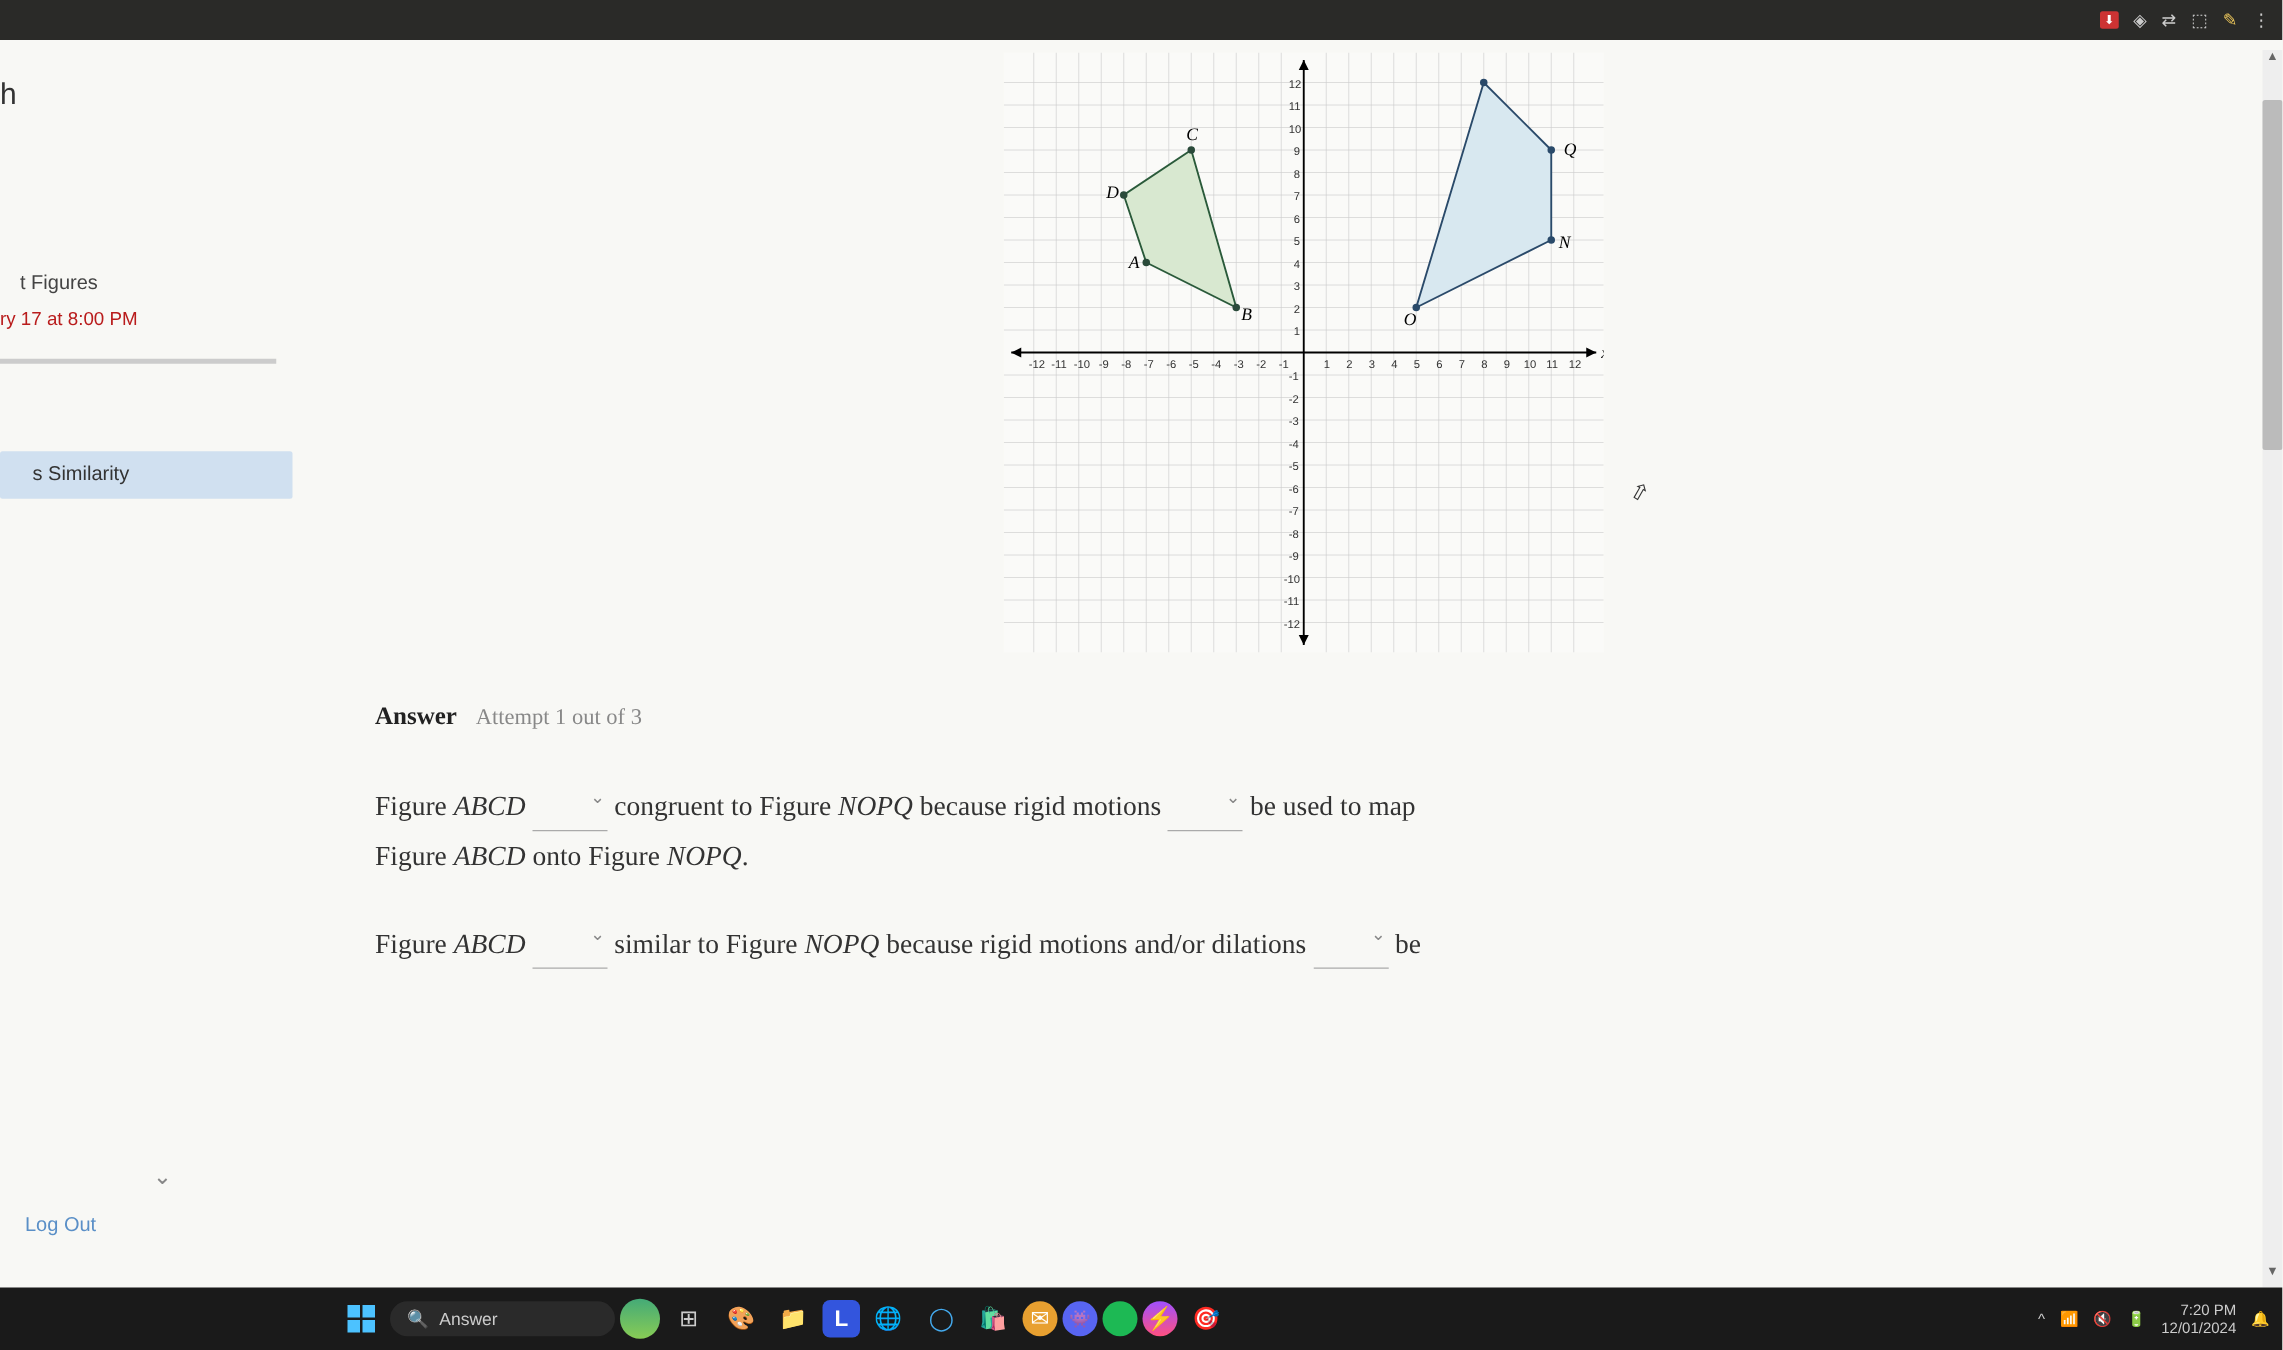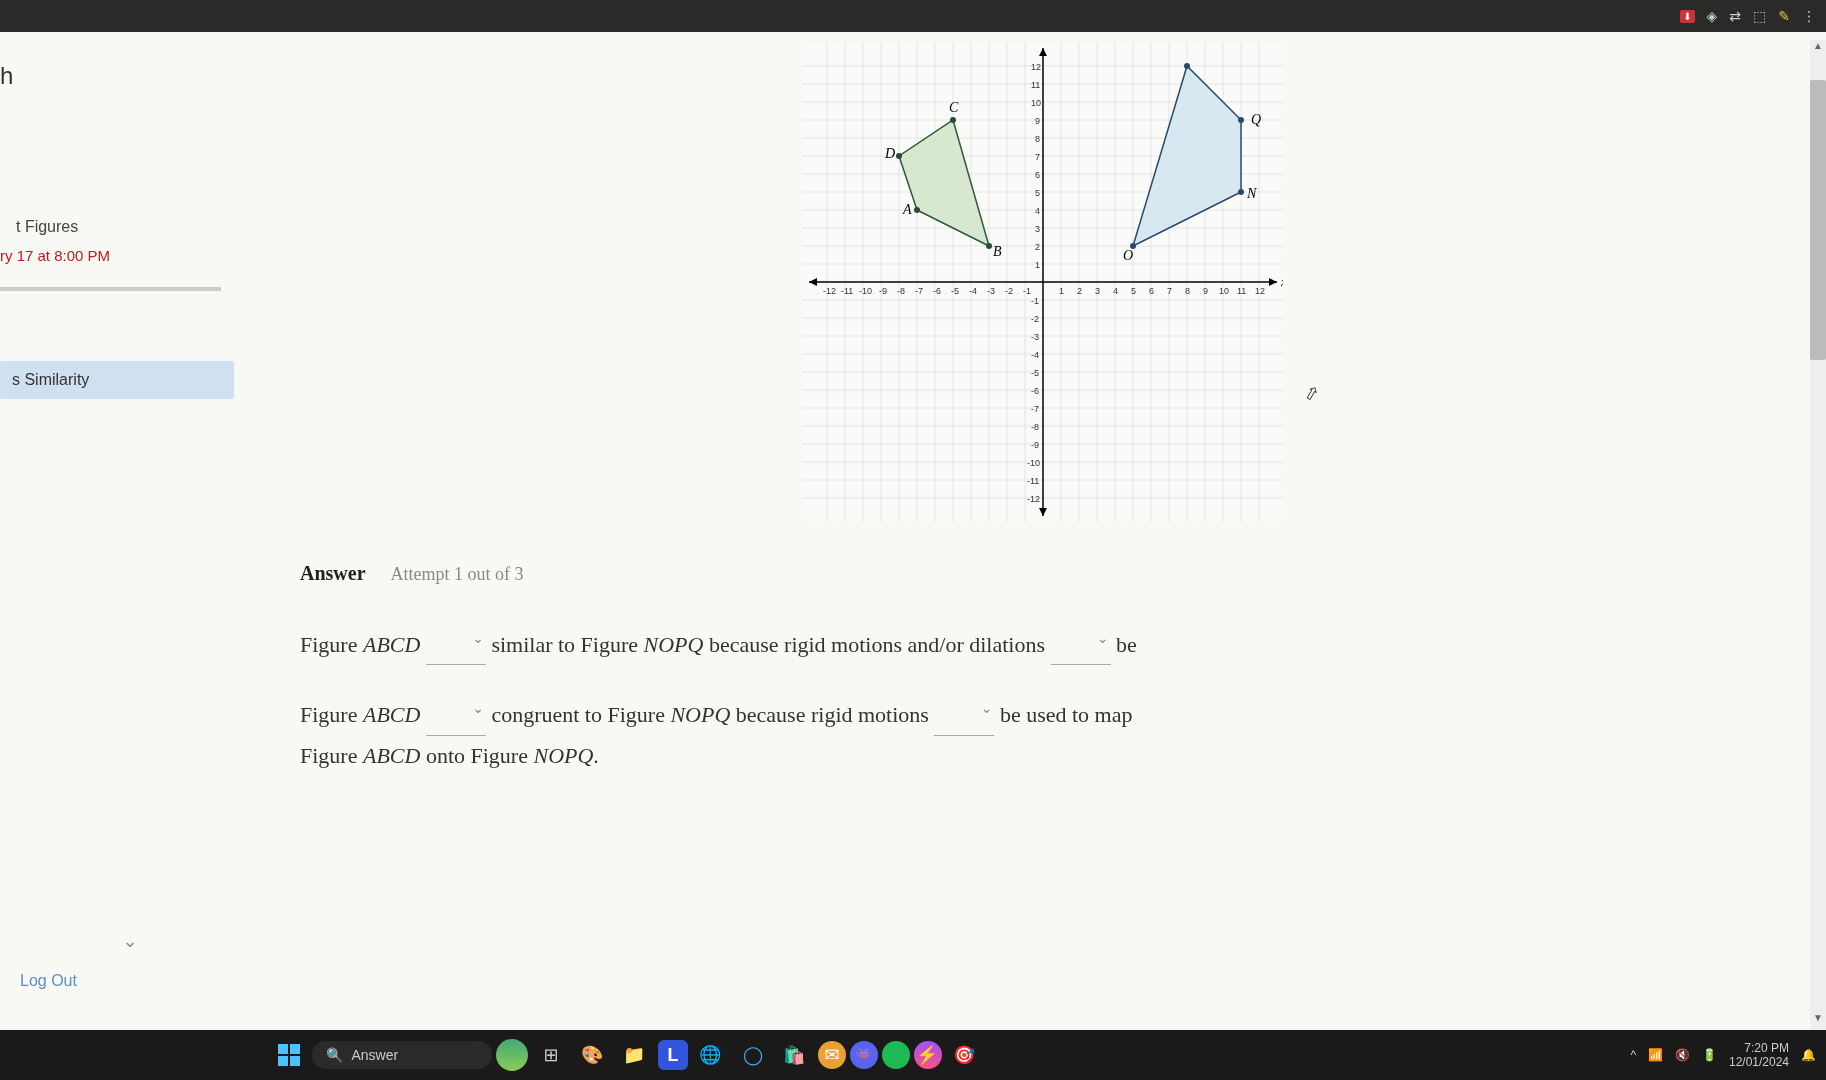--- a/index.html
+++ b/index.html
@@ -49,21 +49,21 @@
       padding: 3px 0;
     }
     .progress-bar {
       height: 4px;
       background: #ccc;
       margin: 20px 0 30px 0;
       width: 85%;
     }
     .sidebar-active {
       background: #d0e0f0;
-      padding: 10px 12px;
+      padding: 10px 26px;
       font-size: 16px;
       color: #333;
       border-radius: 2px;
       width: 90%;
     }
     .sidebar-bottom {
       position: absolute;
       bottom: 30px;
       left: 0;
       width: 100%;
@@ -115,21 +115,21 @@
       font-size: 20px;
       margin-bottom: 40px;
     }
     .answer-header .label {
       font-weight: bold;
       color: #222;
     }
     .answer-header .attempt {
       color: #888;
       font-weight: normal;
-      margin-left: 20px;
+      margin-left: 10px;
       font-size: 18px;
     }
     .answer-line {
       font-size: 22px;
       color: #333;
       line-height: 1.8;
       margin-bottom: 30px;
     }
     .dropdown {
       display: inline-block;
@@ -400,35 +400,35 @@
 
     <div class="answer-section">
       <div class="answer-header">
         <span class="label">Answer</span>
         <span class="attempt">Attempt 1 out of 3</span>
       </div>
 
       <div class="answer-line">
         <span>Figure </span><span class="italic">ABCD</span>
         <span class="dropdown">&nbsp;&nbsp;&nbsp;&nbsp;&nbsp;&nbsp;</span>
-        <span> similar to Figure </span><span class="italic">NOPQ</span>
-        <span> because rigid motions and/or dilations </span>
-        <span class="dropdown">&nbsp;&nbsp;&nbsp;&nbsp;&nbsp;&nbsp;</span>
-        <span> be</span>
-      </div>
-
-      <div class="answer-line">
-        <span>Figure </span><span class="italic">ABCD</span>
-        <span class="dropdown">&nbsp;&nbsp;&nbsp;&nbsp;&nbsp;&nbsp;</span>
         <span> congruent to Figure </span><span class="italic">NOPQ</span>
         <span> because rigid motions </span>
         <span class="dropdown">&nbsp;&nbsp;&nbsp;&nbsp;&nbsp;&nbsp;</span>
         <span> be used to map</span><br>
         <span>Figure </span><span class="italic">ABCD</span>
         <span> onto Figure </span><span class="italic">NOPQ</span><span>.</span>
+      </div>
+
+      <div class="answer-line">
+        <span>Figure </span><span class="italic">ABCD</span>
+        <span class="dropdown">&nbsp;&nbsp;&nbsp;&nbsp;&nbsp;&nbsp;</span>
+        <span> similar to Figure </span><span class="italic">NOPQ</span>
+        <span> because rigid motions and/or dilations </span>
+        <span class="dropdown">&nbsp;&nbsp;&nbsp;&nbsp;&nbsp;&nbsp;</span>
+        <span> be</span>
       </div>
     </div>
     <div class="cursor">⬀</div>
   </div>
 
   <div class="scrollbar">
     <div class="scrollbar-arrow" style="top:0;">▲</div>
     <div class="scrollbar-thumb" style="top:40px;height:280px;"></div>
     <div class="scrollbar-arrow" style="bottom:0;">▼</div>
   </div>

